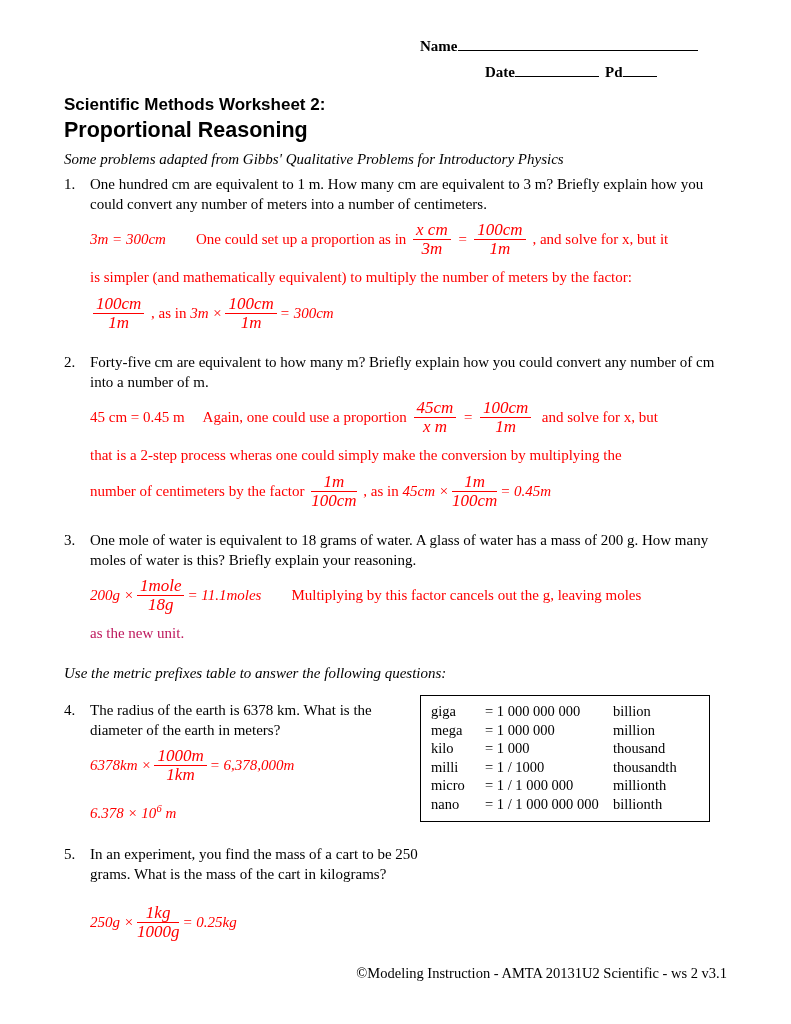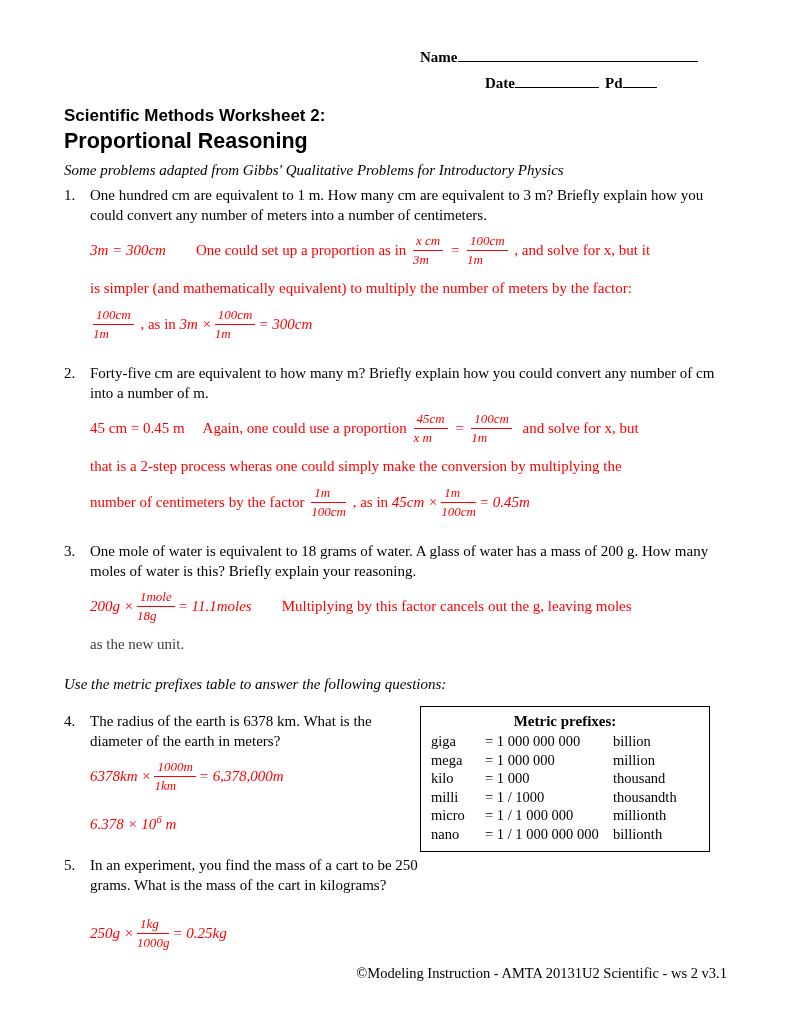--- a/index.html
+++ b/index.html
@@ -1,21 +1,21 @@
 <!DOCTYPE html>
 <html><head>
 <meta charset="utf-8">
 <style>
   * { margin:0; padding:0; box-sizing:border-box; }
   html,body { background:#888; }
   .page {
     width:791px; height:1024px; margin:0 auto; background:#ffffff;
     position:relative; color:#000;
     font-family:"Liberation Serif", serif; font-size:15px;
-    padding:49px 64px 0 64px; overflow:hidden;
+    padding:38px 64px 0 64px; overflow:hidden;
   }
   .b { font-weight:bold; }
   
   .header { margin-left:356px; }
   .uline { display:inline-block; border-bottom:1.6px solid #000; height:0.85em; }
   .u-name { width:240px; }
   .u-date { width:84px; }
   .u-pd { width:34px; }
   .date-line { margin-left:65px; margin-top:9px; }
   .pd-label { margin-left:6px; }
@@ -25,24 +25,24 @@
   .t2 { font-size:21.5px; margin-top:3px; }
   .note { font-style:italic; margin-top:7px; line-height:19px; }
   
   .q { display:flex; line-height:20px; margin-top:5px; }
   .qnum { width:26px; flex:none; }
   .sect { margin-top:20px; }
   
   .ans { margin-left:26px; color:#ff0000; margin-top:2px; }
   .fline { white-space:pre-wrap; margin-top:9px; line-height:21px; }
   .math { font-style:italic; }
-  .black { color:#404040; }
+  .black { color:#be185d; }
   .frac {
-    display:inline-block; vertical-align:middle; text-align:left;
-    font-style:italic; font-size:13px; line-height:16px; margin:0 3px; position:relative; top:-1px;
+    display:inline-block; vertical-align:middle; text-align:center;
+    font-style:italic; font-size:17px; line-height:16px; margin:0 3px; position:relative; top:-1px;
   }
   .frac .num { display:block; border-bottom:1.3px solid currentColor; padding:0 3px 1px; }
   .frac .den { display:block; padding-top:1px; }
   sup { font-size:10.5px; }
   
   .two-col { display:flex; margin-top:12px; }
   .left-col { width:356px; flex:none; }
   .ptable { width:290px; flex:none; margin-left:auto; margin-right:17px; align-self:flex-start;
             border:1.6px solid #000; padding:6px 10px 8px 10px; }
   .pt-title { text-align:center; font-weight:bold; font-size:15px; margin-bottom:2px; }
@@ -123,21 +123,20 @@
         <span class="qnum">5.</span>
         <span class="qtext">In an experiment, you find the mass of a cart to be 250 grams. What is the mass of the cart in kilograms?</span>
       </div>
       <div class="ans a5">
         <p class="fline"><span class="math">250g ×</span><span class="frac"><span class="num">1kg</span><span class="den">1000g</span></span><span class="math">= 0.25kg</span></p>
       </div>
 
     </div>
 
     <div class="ptable">
-      <div class="pt-title">Metric prefixes:</div>
       <div id="pt-rows">
           <div class="pt-row">
             <span class="pt-prefix">giga</span>
             <span class="pt-value">= 1 000 000 000</span>
             <span class="pt-name">billion</span>
           </div>
           <div class="pt-row">
             <span class="pt-prefix">mega</span>
             <span class="pt-value">= 1 000 000</span>
             <span class="pt-name">million</span>

